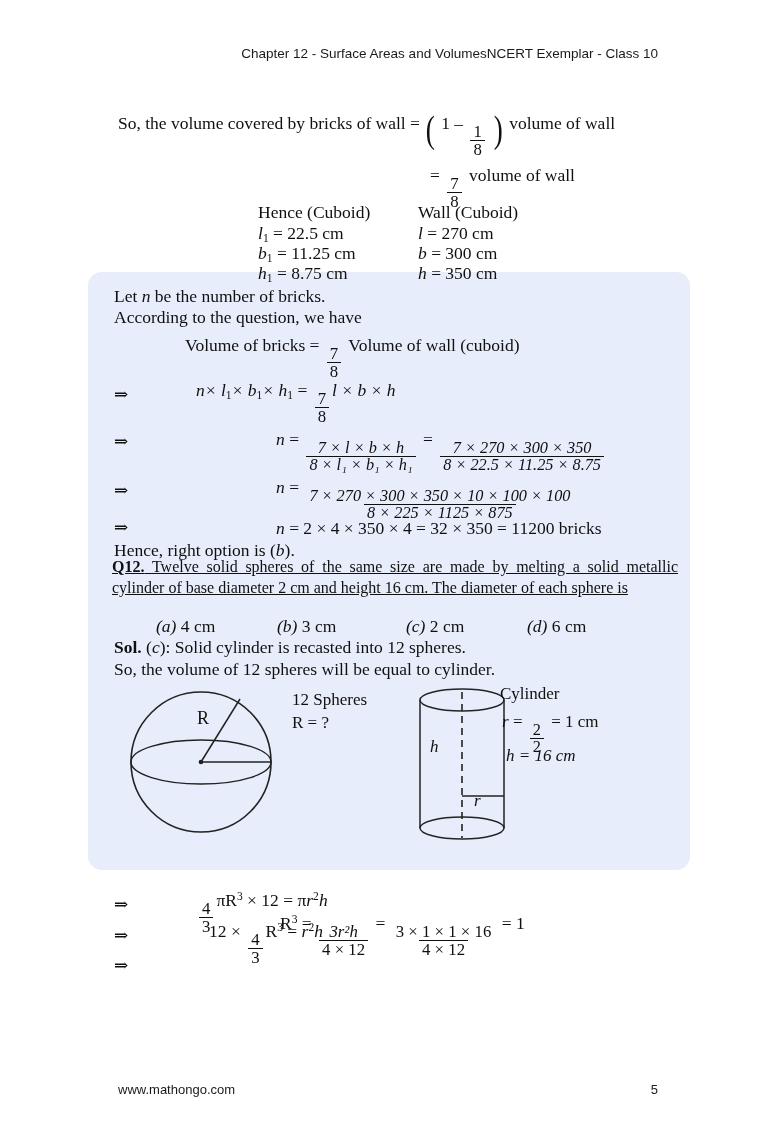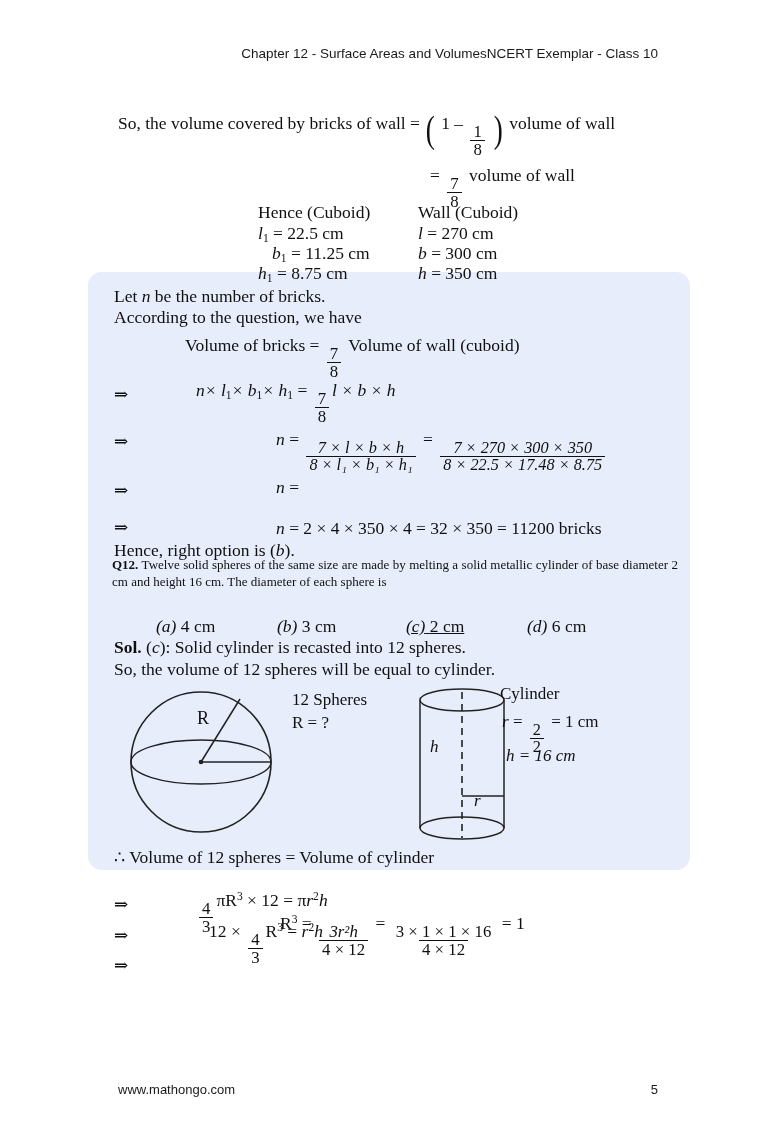--- a/index.html
+++ b/index.html
@@ -40,21 +40,21 @@
     width: 602px; height: 598px;
     background: #e8edfb;
     border-radius: 14px;
     z-index: 1;
   }
 
   
   .content { position: absolute; left: 0; top: 0; width: 664px; height: 1146px; z-index: 3; }
 
   .line { position: absolute; white-space: nowrap; font-size: 17.5px; line-height: 1.05; }
-  .just { position: absolute; font-size: 13px; text-align: justify; }
+  .just { position: absolute; font-size: 16px; text-align: justify; text-decoration: underline; }
 
   i, .it { font-style: italic; }
   .bold { font-weight: bold; }
 
   
   .frac {
     display: inline-flex;
     flex-direction: column;
     align-items: center;
     vertical-align: -0.48em;
@@ -151,21 +151,21 @@
 
   <div class="line" style="left:258px; top:224px;">
     <i>l</i><sub>1</sub>
     <span>= 22.5 cm</span>
   </div>
   <div class="line" style="left:418px; top:224px;">
     <i>l</i>
     <span>= 270 cm</span>
   </div>
 
-  <div class="line" style="left:272px; top:244px;">
+  <div class="line" style="left:258px; top:244px;">
     <i>b</i><sub>1</sub>
     <span>= 11.25 cm</span>
   </div>
   <div class="line" style="left:418px; top:244px;">
     <i>b</i>
     <span>= 300 cm</span>
   </div>
 
   <div class="line" style="left:258px; top:264px;">
     <i>h</i><sub>1</sub>
@@ -206,28 +206,32 @@
   <div class="line" style="left:276px; top:430px;">
     <i>n</i>
     <span>=</span>
     <span class="frac frac-wide">
       <span class="num">7 × l × b × h</span>
       <span class="den">8 × l₁ × b₁ × h₁</span>
     </span>
     <span>=</span>
     <span class="frac frac-wide">
       <span class="num">7 × 270 × 300 × 350</span>
-      <span class="den">8 × 22.5 × 17.48 × 8.75</span>
+      <span class="den">8 × 22.5 × 11.25 × 8.75</span>
     </span>
   </div>
 
   <div class="line arrow" style="left:114px; top:482px;">⇒</div>
   <div class="line" style="left:276px; top:478px;">
     <i>n</i>
     <span>=</span>
+    <span class="frac frac-wide">
+      <span class="num">7 × 270 × 300 × 350 × 10 × 100 × 100</span>
+      <span class="den">8 × 225 × 1125 × 875</span>
+    </span>
   </div>
 
   <div class="line arrow" style="left:114px; top:519px;">⇒</div>
   <div class="line" style="left:276px; top:519px;">
     <i>n</i>
     <span>= 2 × 4 × 350 × 4 = 32 × 350 = 11200 bricks</span>
   </div>
 
   <div class="line" style="left:114px; top:541px;">
     <span>Hence, right option is (</span><i>b</i><span>).</span>
@@ -239,21 +243,21 @@
   </div>
 
   <div class="line" style="left:140px; top:617px;margin-left:16px;">
     <i>(a)</i>
     <span>4 cm</span>
   </div>
   <div class="line" style="left:277px; top:617px;">
     <i>(b)</i>
     <span>3 cm</span>
   </div>
-  <div class="line" style="left:406px; top:617px;text-decoration:underline;">
+  <div class="line" style="left:406px; top:617px;">
     <i>(c)</i>
     <span>2 cm</span>
   </div>
   <div class="line" style="left:527px; top:617px;">
     <i>(d)</i>
     <span>6 cm</span>
   </div>
 
   <div class="line" style="left:114px; top:638px;">
     <span class="bold">Sol.</span>
@@ -291,24 +295,20 @@
     <span class="frac">
       <span class="num">2</span>
       <span class="den">2</span>
     </span>
     <span>= 1 cm</span>
   </div>
   <div class="dlabel" style="left:506px; top:746px;">
     <i>h = 16 cm</i>
   </div>
 
-  <div class="line" style="left:114px; top:848px;">
-    <span>∴</span>
-    <span>Volume of 12 spheres  =  Volume of cylinder</span>
-  </div>
 
   <div class="line arrow" style="left:114px; top:896px;">⇒</div>
   <div class="line" style="left:196px; top:890px;">
     <span class="frac">
       <span class="num">4</span>
       <span class="den">3</span>
     </span><span>πR</span><sup>3</sup>
     <span>× 12</span>
     <span>=</span>
     <span>π</span><i>r</i><sup>2</sup><i>h</i>

